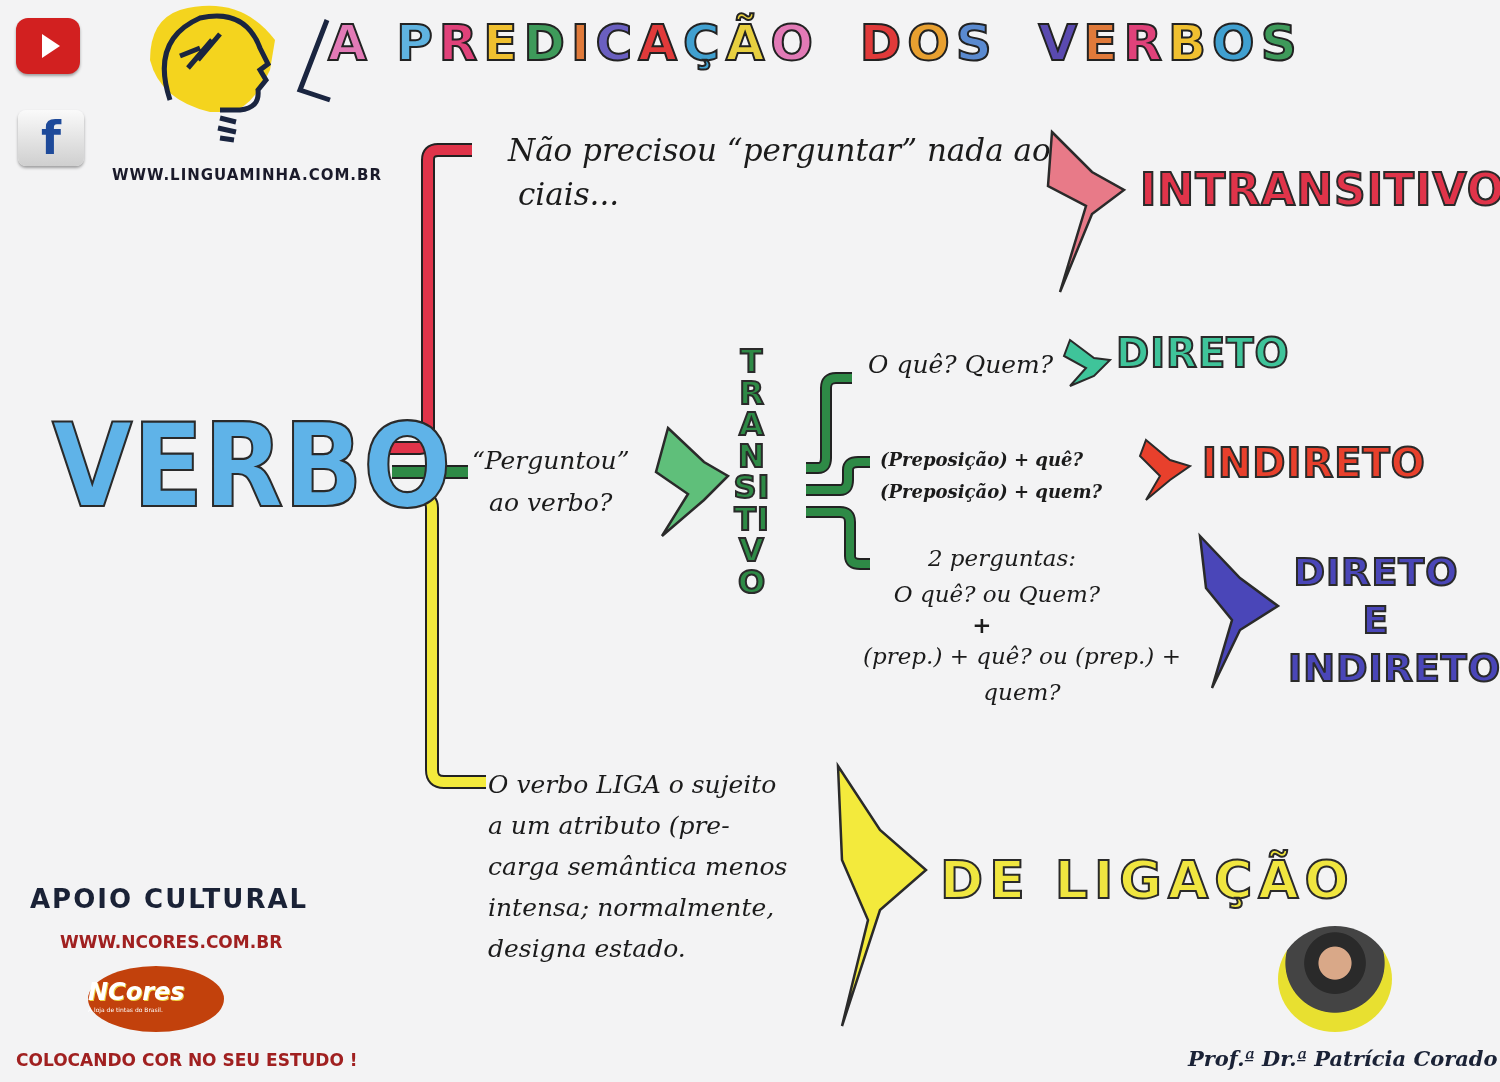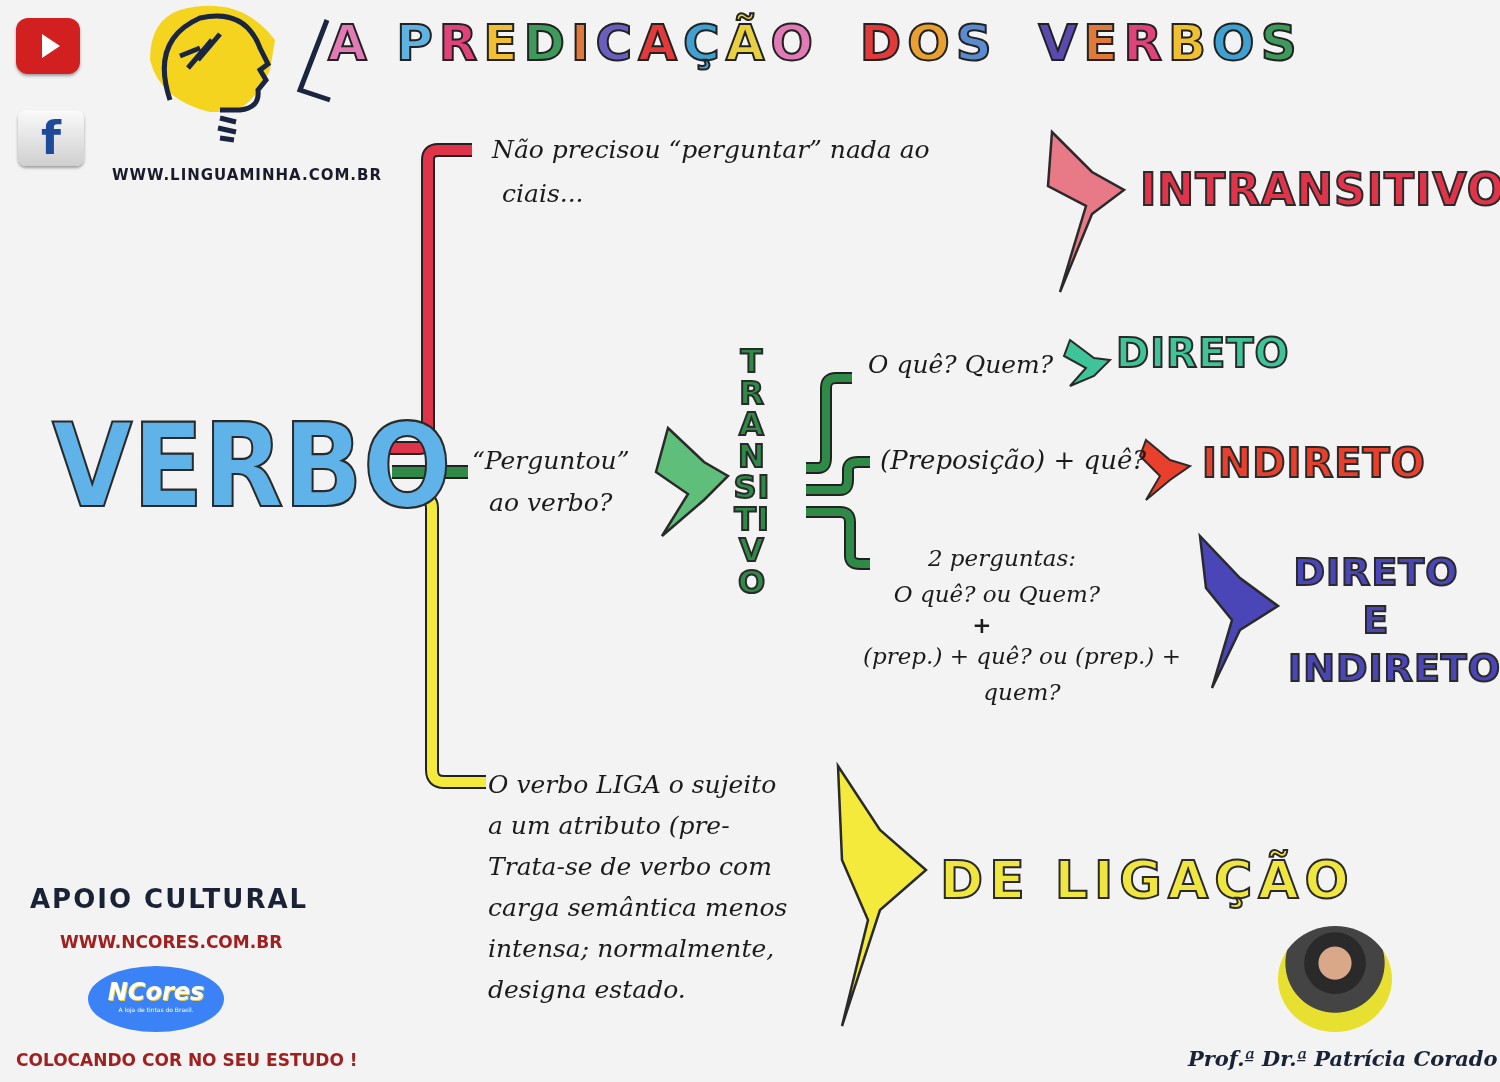--- a/index.html
+++ b/index.html
@@ -51,64 +51,64 @@
   <path d="M40 56 L60 48 M48 68 L72 40 M58 60 L80 34" stroke="#1a2540" stroke-width="5" fill="none"></path>
   <path d="M80 118 L96 122 M78 128 L96 132 M80 138 L94 140" stroke="#1a2540" stroke-width="5"></path>
   <path d="M187 20 L160 90 L190 100" fill="none" stroke="#1a2540" stroke-width="5"></path>
 </svg>
 <div class="abs block" style="left:112px;top:166px;font-size:15px;color:#1a1a2a;">WWW.LINGUAMINHA.COM.BR</div>
 
 <div class="abs" style="left:328px;top:14px;white-space:pre;" id="title"><span class="title-letter" style="color: rgb(226, 122, 182); margin-right: 6px;">A</span><span class="title-letter" style="color: rgb(0, 0, 0); margin-right: 6px;"> </span><span class="title-letter" style="color: rgb(95, 179, 224); margin-right: 6px;">P</span><span class="title-letter" style="color: rgb(224, 66, 122); margin-right: 6px;">R</span><span class="title-letter" style="color: rgb(240, 192, 48); margin-right: 6px;">E</span><span class="title-letter" style="color: rgb(62, 154, 90); margin-right: 6px;">D</span><span class="title-letter" style="color: rgb(224, 122, 58); margin-right: 6px;">I</span><span class="title-letter" style="color: rgb(106, 95, 192); margin-right: 6px;">C</span><span class="title-letter" style="color: rgb(224, 58, 58); margin-right: 6px;">A</span><span class="title-letter" style="color: rgb(64, 160, 208); margin-right: 6px;">Ç</span><span class="title-letter" style="color: rgb(232, 208, 64); margin-right: 6px;">Ã</span><span class="title-letter" style="color: rgb(226, 122, 182); margin-right: 6px;">O</span><span class="title-letter" style="color: rgb(0, 0, 0); margin-right: 6px;">  </span><span class="title-letter" style="color: rgb(224, 58, 58); margin-right: 6px;">D</span><span class="title-letter" style="color: rgb(232, 160, 48); margin-right: 6px;">O</span><span class="title-letter" style="color: rgb(90, 138, 208); margin-right: 6px;">S</span><span class="title-letter" style="color: rgb(0, 0, 0); margin-right: 6px;">  </span><span class="title-letter" style="color: rgb(90, 74, 176); margin-right: 6px;">V</span><span class="title-letter" style="color: rgb(224, 122, 58); margin-right: 6px;">E</span><span class="title-letter" style="color: rgb(224, 66, 122); margin-right: 6px;">R</span><span class="title-letter" style="color: rgb(240, 192, 48); margin-right: 6px;">B</span><span class="title-letter" style="color: rgb(64, 160, 208); margin-right: 6px;">O</span><span class="title-letter" style="color: rgb(62, 154, 90); margin-right: 6px;">S</span></div>
 
 <div class="abs block outline" style="left:52px;top:405px;font-size:104px;color:#5fb3e8;letter-spacing:0;transform:scaleY(1.12);">VERBO</div>
 
-<div class="abs hand" style="left:492px;top:128px;font-size:25px;line-height:44px;">
+<div class="abs hand" style="left:508px;top:128px;font-size:31px;line-height:44px;">
   <div>Não precisou “perguntar” nada ao</div>
   <div style="padding-left:10px">ciais...</div>
 </div>
 <div class="abs block outline" style="left:1140px;top:164px;font-size:44px;color:#e0344a;">INTRANSITIVO</div>
 
 <div class="abs hand" style="left:472px;top:440px;font-size:25px;line-height:42px;text-align:center;">
   <div>“Perguntou”</div>
   <div>ao verbo?</div>
 </div>
 <div class="abs block outline" style="left:732px;top:346px;width:40px;font-size:32px;line-height:31.5px;color:#2e8a46;word-break:break-all;text-align:center;">TRANSITIVO</div>
 
 <div class="abs hand" style="left:868px;top:350px;font-size:25px;">O quê? Quem?</div>
 <div class="abs block outline" style="left:1116px;top:330px;font-size:40px;color:#3fc49a;">DIRETO</div>
 
-<div class="abs hand" style="left:880px;top:444px;font-size:26px;line-height:32px;">
+<div class="abs hand" style="left:880px;top:444px;font-size:18px;line-height:32px;font-weight:bold;">
   <div>(Preposição) + quê?</div>
+  <div>(Preposição) + quem?</div>
 </div>
 <div class="abs block outline" style="left:1202px;top:440px;font-size:40px;color:#e8402c;">INDIRETO</div>
 
 <div class="abs hand" style="left:832px;top:540px;font-size:23px;line-height:36px;text-align:center;width:380px;">
   <div style="margin-left:-40px">2 perguntas:</div>
   <div style="margin-left:-50px">O quê? ou Quem?</div>
   <div style="font-style:normal;font-weight:bold;line-height:26px;margin-left:-80px">+</div>
   <div>(prep.) + quê? ou (prep.) + quem?</div>
 </div>
 <div class="abs block outline" style="left:1288px;top:548px;font-size:38px;line-height:48px;color:#4a46b8;text-align:center;width:176px;">
   <div>DIRETO</div>
   <div>E</div>
   <div>INDIRETO</div>
 </div>
 
 <div class="abs hand" style="left:488px;top:764px;font-size:25px;line-height:41px;">
   <div>O verbo LIGA o sujeito</div>
   <div>a um atributo (pre-</div>
-  <div>Trata-se de verbo com</div>
   <div>carga semântica menos</div>
   <div>intensa; normalmente,</div>
   <div>designa estado.</div>
 </div>
 <div class="abs block outline" style="left:940px;top:850px;font-size:52px;color:#f0e640;letter-spacing:6px;">DE LIGAÇÃO</div>
 
 <div class="abs block" style="left:30px;top:884px;font-size:26px;color:#1a2236;letter-spacing:2px;">APOIO CULTURAL</div>
 <div class="abs block" style="left:60px;top:932px;font-size:17px;color:#a02020;letter-spacing:0;">WWW.NCORES.COM.BR</div>
-<div class="abs" style="left:88px;top:966px;width:136px;height:66px;background:#3b82f6;border-radius:50%;text-align:center;color:#fff;">
+<div class="abs" style="left:88px;top:966px;width:136px;height:66px;background:#c2410c;border-radius:50%;text-align:left;color:#fff;">
   <div style="font:bold italic 24px 'DejaVu Sans',sans-serif;margin-top:12px;color:#fff;text-shadow:1px 1px 0 #f0d040;">NCores</div>
   <div style="font-size:6px;">A loja de tintas do Brasil.</div>
 </div>
 <div class="abs block" style="left:16px;top:1050px;font-size:17px;color:#a02020;letter-spacing:0;">COLOCANDO COR NO SEU ESTUDO !</div>
 
 <div class="abs" style="left:1278px;top:926px;width:114px;height:106px;border-radius:50%;background:radial-gradient(circle at 50% 35%,#d9a888 0 18%,#2a2a2a 19% 34%,#444 35% 55%,#e8e030 56%);"></div>
 <div class="abs" style="left:1188px;top:1046px;font:bold italic 21px 'DejaVu Serif',serif;color:#1a2236;">Prof.ª Dr.ª Patrícia Corado</div>
 
 </body></html>

